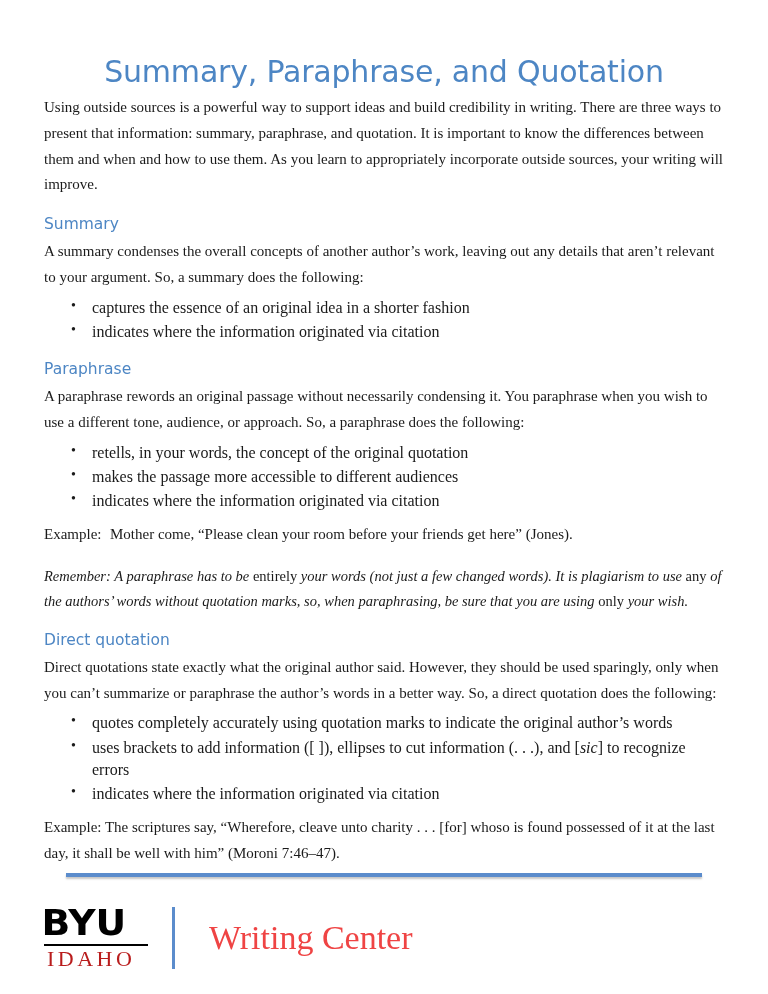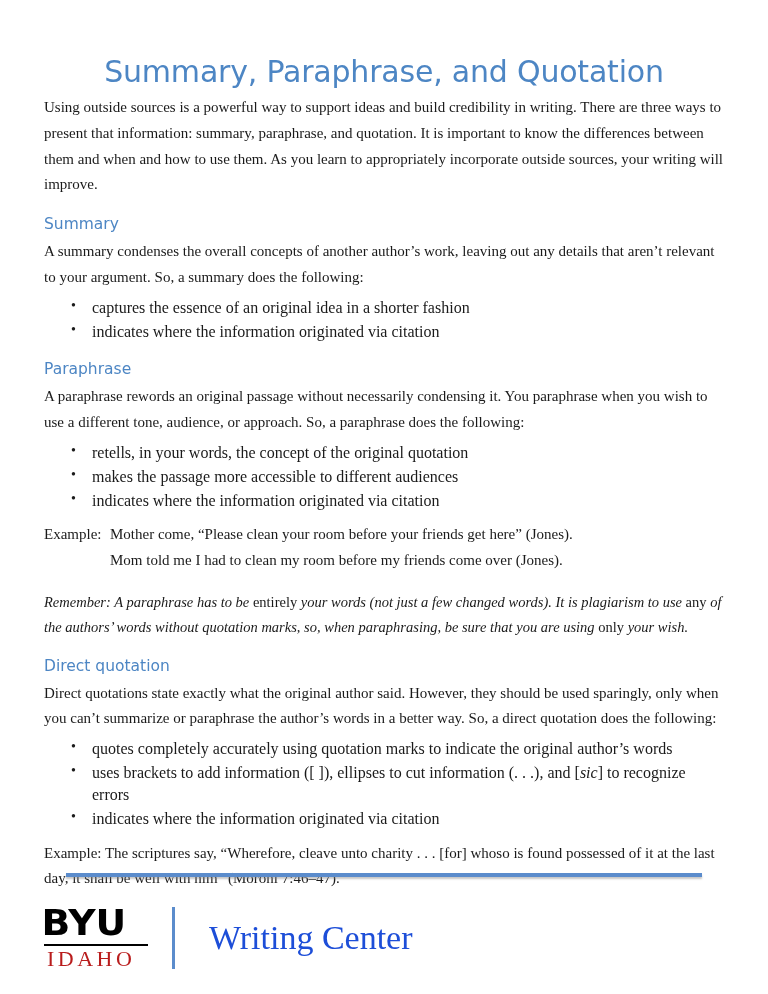--- a/index.html
+++ b/index.html
@@ -163,21 +163,21 @@
   .logo-divider {
     width: 3px;
     height: 62px;
     background: #5b8ccc;
     margin: 0 34px 0 24px;
     flex: 0 0 3px;
   }
   .footer-title {
     font-family: "Liberation Serif", "DejaVu Serif", serif;
     font-size: 34px;
-    color: #1d4ed8;
+    color: #ef4444;
     line-height: 1;
   }
 </style>
 </head>
 <body>
 
 <div class="page">
 
   <h1 class="doc-title">Summary, Paraphrase, and Quotation</h1>
 
@@ -200,24 +200,20 @@
   <ul class="bullets">
     <li>retells, in your words, the concept of the original quotation</li>
     <li>makes the passage more accessible to different audiences</li>
     <li>indicates where the information originated via citation</li>
   </ul>
 
   <div class="example-block">
     <div class="example-row">
       <span class="example-label">Example:</span>
       <span class="example-text">Mother come, “Please clean your room before your friends get here” (Jones).</span>
-    </div>
-    <div class="example-row cont">
-      <span class="example-label">Example:</span>
-      <span class="example-text">Mom told me I had to clean my room before my friends come over (Jones).</span>
     </div>
   </div>
 
   <p class="remember"><span>Remember: A paraphrase has to be </span><span class="roman">entirely</span><span> your words (not just a few changed words). It is plagiarism to use </span><span class="roman">any</span><span> of the authors’ words without quotation marks, so, when paraphrasing, be sure that you are using </span><span class="roman">only</span><span> your wish.</span></p>
 
   <h2 class="section-heading">Direct quotation</h2>
 
   <p class="body tight">Direct quotations state exactly what the original author said. However, they should be used sparingly, only when you can’t summarize or paraphrase the author’s words in a better way. So, a direct quotation does the following:</p>
 
   <ul class="bullets">

